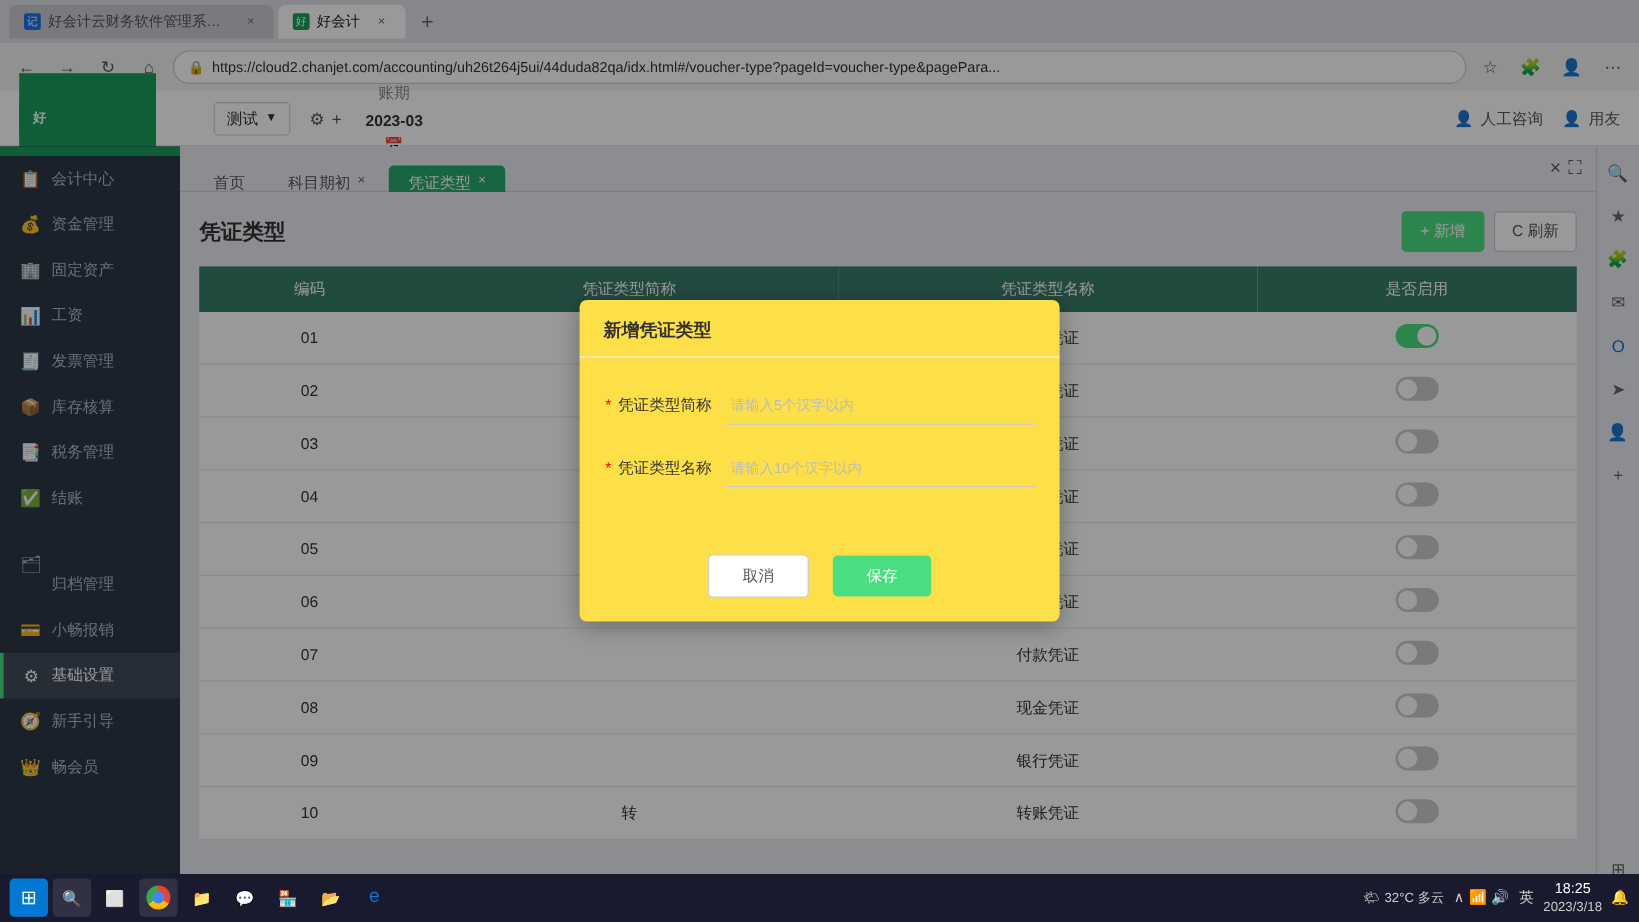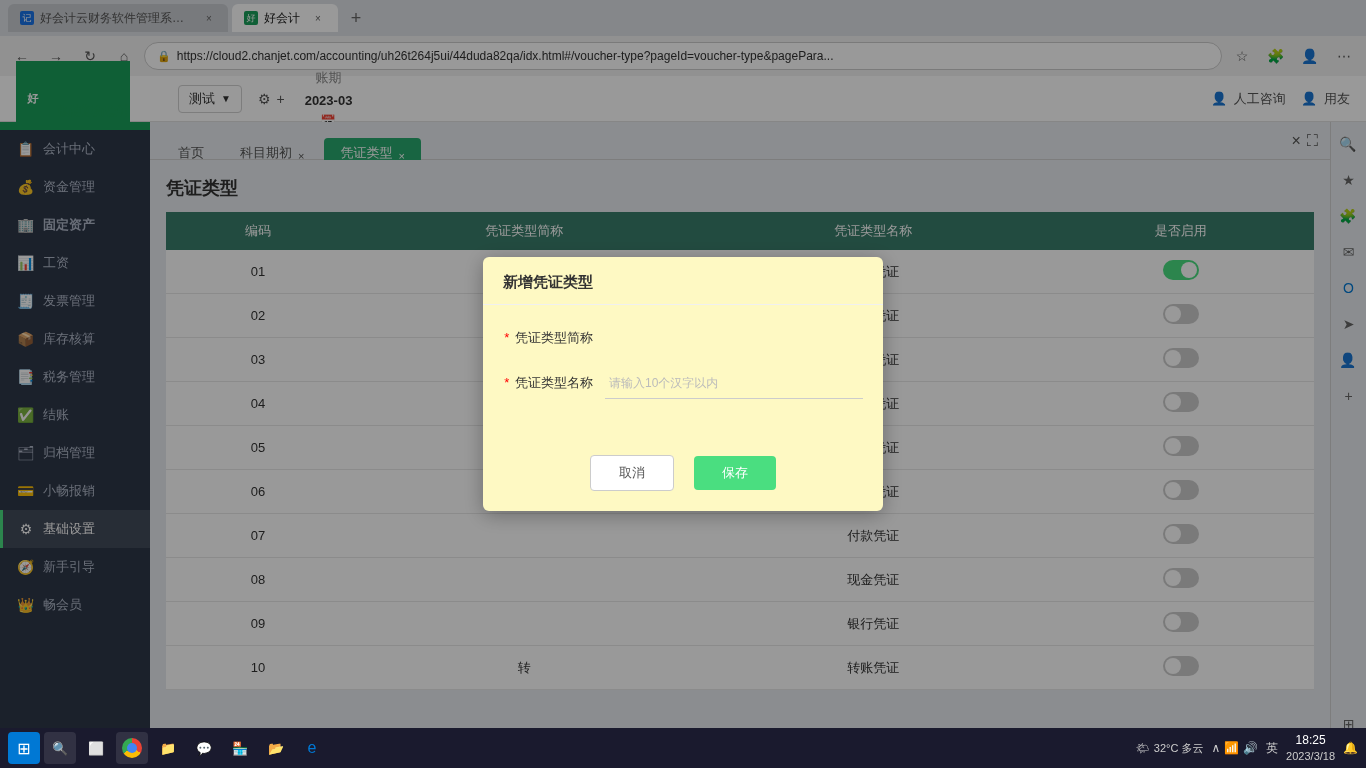--- a/index.html
+++ b/index.html
@@ -34,21 +34,21 @@
     .top-bar { background: #fff; height: 46px; border-bottom: 1px solid #e0e0e0; display: flex; align-items: center; padding: 0 16px; gap: 12px; }
     .company-selector { display: flex; align-items: center; gap: 6px; padding: 4px 10px; border: 1px solid #d0d0d0; border-radius: 4px; cursor: pointer; font-size: 13px; color: #333; }
     .period-info { display: flex; align-items: center; gap: 6px; font-size: 13px; color: #333; margin-left: 8px; flex-direction: column; }
     .period-label { color: #888; }
     .top-bar-actions { margin-left: auto; display: flex; align-items: center; gap: 16px; }
     .consult-btn { display: flex; align-items: center; gap: 6px; font-size: 13px; color: #555; cursor: pointer; }
     .user-btn { display: flex; align-items: center; gap: 6px; font-size: 13px; color: #555; cursor: pointer; }
 
     
     .content-tabs { background: #e8ecf0; border-bottom: 1px solid #d0d0d0; display: flex; align-items: center; padding: 0 12px; height: 38px; gap: 4px; }
-    .content-tab { padding: 6px 16px; font-size: 13px; cursor: pointer; display: flex; align-items: flex-end; gap: 6px; color: #555; border-radius: 4px 4px 0 0; margin-top: 24px; }
+    .content-tab { padding: 6px 16px; font-size: 13px; cursor: pointer; display: flex; align-items: flex-start; gap: 6px; color: #555; border-radius: 4px 4px 0 0; margin-top: 24px; }
     .content-tab.active { background: #29a86e; color: white; }
     .tab-x { font-size: 11px; cursor: pointer; }
     .page-area { padding: 16px; background: #e8ecf0; min-height: 100%; position: relative; }
     .page-header { display: flex; align-items: center; justify-content: space-between; margin-bottom: 12px; }
     .page-title { font-size: 18px; color: #333; font-weight: 600; }
     .header-actions { display: flex; gap: 8px; }
     .btn-primary { background: #4ade80; color: #fff; border: none; padding: 7px 16px; border-radius: 4px; cursor: pointer; font-size: 13px; display: flex; align-items: center; gap: 4px; }
     .btn-refresh { background: white; color: #555; border: 1px solid #ccc; padding: 7px 14px; border-radius: 4px; cursor: pointer; font-size: 13px; display: flex; align-items: center; gap: 4px; }
 
     
@@ -61,21 +61,21 @@
     .toggle::after { content: ''; position: absolute; width: 16px; height: 16px; border-radius: 50%; background: white; top: 2px; transition: left 0.2s; }
     .toggle.on::after { left: 18px; }
     .toggle.off::after { left: 2px; }
 
     
     .right-panel { width: 36px; background: #e8ecf0; display: flex; flex-direction: column; align-items: center; padding: 8px 4px; gap: 8px; border-left: 1px solid #d0d0d0; }
     .right-icon { width: 28px; height: 28px; display: flex; align-items: center; justify-content: center; cursor: pointer; color: #666; font-size: 14px; border-radius: 4px; }
 
     
     .dialog-overlay { position: fixed; top: 0; left: 0; width: 100%; height: 100%; background: rgba(0,0,0,0.4); z-index: 1000; display: flex; align-items: center; justify-content: center; }
-    .dialog { background: #fef9c3; border-radius: 6px; width: 400px; box-shadow: 0 4px 20px rgba(0,0,0,0.3); overflow: hidden; }
+    .dialog { background: #fde047; border-radius: 6px; width: 400px; box-shadow: 0 4px 20px rgba(0,0,0,0.3); overflow: hidden; }
     .dialog-header { padding: 16px 20px 12px; font-size: 15px; font-weight: 600; color: #333; border-bottom: 1px solid #f0f0f0; }
     .dialog-body { padding: 24px 20px; }
     .form-row { display: flex; align-items: center; margin-bottom: 20px; gap: 12px; }
     .form-label { font-size: 13px; color: #333; white-space: nowrap; flex-shrink: 0; width: 90px; text-align: right; }
     .required-mark { color: red; margin-right: 2px; }
     .form-input { flex: 1; height: 32px; border: none; border-bottom: 1px solid #ccc; outline: none; font-size: 13px; color: #555; padding: 0 4px; background: transparent; }
     .form-input::placeholder { color: #bbb; font-size: 12px; }
     .dialog-footer { padding: 12px 20px 20px; display: flex; align-items: center; justify-content: center; gap: 20px; }
     .btn-cancel { background: white; color: #555; border: 1px solid #ccc; padding: 8px 28px; border-radius: 4px; cursor: pointer; font-size: 13px; }
     .btn-save { background: #4ade80; color: white; border: none; padding: 8px 28px; border-radius: 4px; cursor: pointer; font-size: 13px; }
@@ -170,21 +170,21 @@
     <div class="sidebar-item">
       <span class="sidebar-icon">📋</span>
       <span style="font-size:13px;">会计中心</span>
     </div>
     <div class="sidebar-item">
       <span class="sidebar-icon">💰</span>
       <span style="font-size:13px;">资金管理</span>
     </div>
     <div class="sidebar-item">
       <span class="sidebar-icon">🏢</span>
-      <span style="font-size:13px;font-weight:bold;">固定资产</span>
+      <span style="font-size:13px;">固定资产</span>
     </div>
     <div class="sidebar-item">
       <span class="sidebar-icon">📊</span>
       <span style="font-size:13px;">工资</span>
     </div>
     <div class="sidebar-item">
       <span class="sidebar-icon">🧾</span>
       <span style="font-size:13px;">发票管理</span>
     </div>
     <div class="sidebar-item">
@@ -194,21 +194,21 @@
     <div class="sidebar-item">
       <span class="sidebar-icon">📑</span>
       <span style="font-size:13px;">税务管理</span>
     </div>
     <div class="sidebar-item">
       <span class="sidebar-icon">✅</span>
       <span style="font-size:13px;">结账</span>
     </div>
     <div class="sidebar-item">
       <span class="sidebar-icon">🗂</span>
-      <span style="font-size:13px;">归档管理</span>
+      <span style="font-size:13px;margin-top:34px;">归档管理</span>
     </div>
     <div class="sidebar-item">
       <span class="sidebar-icon">💳</span>
       <span style="font-size:13px;">小畅报销</span>
     </div>
     <div class="sidebar-item active">
       <span class="sidebar-icon">⚙</span>
       <span style="font-size:13px;">基础设置</span>
     </div>
     <div class="sidebar-item">
@@ -241,20 +241,24 @@
       </div>
       <div style="margin-left:auto;display:flex;gap:6px;">
         <button style="background:none;border:none;cursor:pointer;color:#555;font-size:16px;">×</button>
         <button style="background:none;border:none;cursor:pointer;color:#555;font-size:16px;">⛶</button>
       </div>
     </div>
 
     <div class="page-area">
       <div class="page-header">
         <h1 class="page-title">凭证类型</h1>
+        <div class="header-actions">
+          <button class="btn-primary">+ 新增</button>
+          <button class="btn-refresh">C 刷新</button>
+        </div>
       </div>
 
       <table class="data-table">
         <thead>
           <tr>
             <th>编码</th>
             <th>凭证类型简称</th>
             <th>凭证类型名称</th>
             <th>是否启用</th>
           </tr>
@@ -365,20 +369,21 @@
   <div class="dialog">
     <div class="dialog-header">
       <span>新增凭证类型</span>
     </div>
     <div class="dialog-body">
       <div class="form-row">
         <label class="form-label">
           <span class="required-mark">*</span>
           <span>凭证类型简称</span>
         </label>
+        <input type="text" class="form-input" placeholder="请输入5个汉字以内" style="">
       </div>
       <div class="form-row">
         <label class="form-label">
           <span class="required-mark">*</span>
           <span>凭证类型名称</span>
         </label>
         <input type="text" class="form-input" placeholder="请输入10个汉字以内" style="">
       </div>
     </div>
     <div class="dialog-footer">

